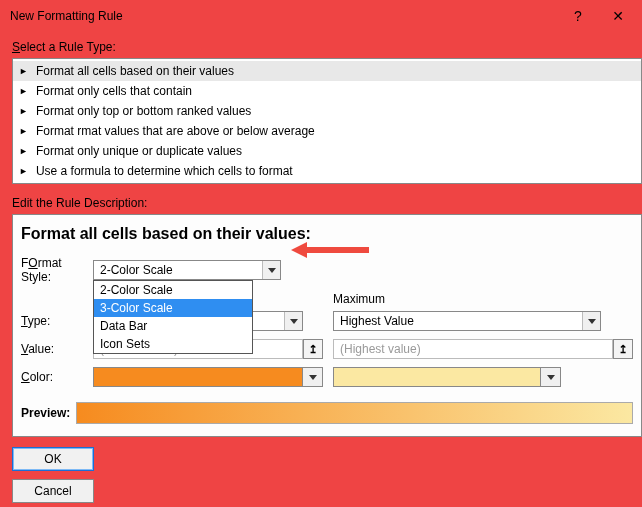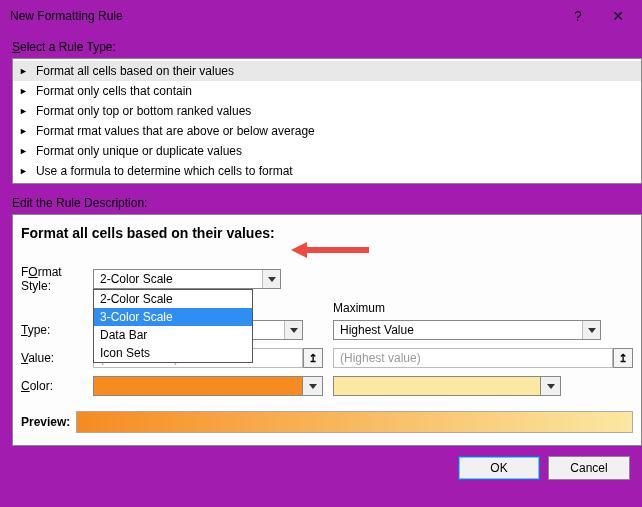--- a/index.html
+++ b/index.html
@@ -6,21 +6,21 @@
   body {
     margin: 0;
     font-family: "Segoe UI", Tahoma, sans-serif;
     font-size: 12px;
     background: #fff;
     color: #000;
   }
   .window {
     width: 642px;
     height: 507px;
-    background: #a21caf;
+    background: #ef4444;
     position: relative;
   }
   .titlebar {
     display: flex;
     align-items: center;
     height: 32px;
     padding: 0 4px 0 10px;
   }
   .titlebar .title {
     flex: 1;
@@ -65,22 +65,22 @@
   }
   .desc-box {
     border: 1px solid #888;
     margin-top: 4px;
     padding: 10px 8px 12px 8px;
     background: #fdfdfd;
     position: relative;
   }
   .desc-title {
     font-weight: bold;
-    font-size: 14px;
-    margin-bottom: 24px;
+    font-size: 16px;
+    margin-bottom: 13px;
   }
   .row {
     display: flex;
     align-items: center;
     margin-bottom: 6px;
   }
   .label-col {
     width: 72px;
     font-size: 12px;
   }
@@ -208,20 +208,21 @@
     flex: 1;
     height: 22px;
     border: 1px solid #aaa;
     background: linear-gradient(to right, #f68b1f, #fbe8a2);
   }
   .dlg-buttons {
     display: flex;
     justify-content: flex-end;
     gap: 8px;
     padding: 10px 12px 0 0;
+    flex-direction: column;
   }
   .dlg-btn {
     width: 82px;
     height: 24px;
     border: 1px solid #888;
     background: #f1f1f1;
     display: flex;
     align-items: center;
     justify-content: center;
     font-size: 12px;

